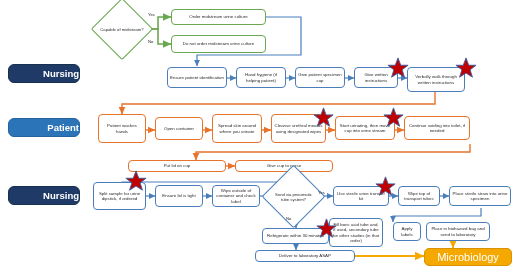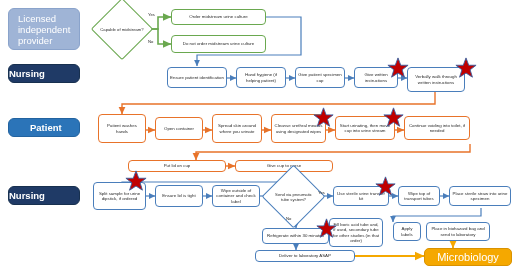--- a/index.html
+++ b/index.html
@@ -1,19 +1,19 @@
 <!DOCTYPE html>
 <html><head>
 <meta charset="utf-8">
 <style>
   html,body{margin:0;padding:0;}
   body{width:520px;height:270px;background:#ffffff;font-family:"Liberation Sans",sans-serif;overflow:hidden;position:relative;}
   #stage{position:absolute;left:0;top:0;width:520px;height:270px;}
   svg.wires{position:absolute;left:0;top:0;width:520px;height:270px;pointer-events:none;}
-  .lane-label{position:absolute;border-radius:6px;color:#ffffff;display:flex;align-items:center;justify-content:flex-start;text-align:center;font-size:9.5px;line-height:11px;box-sizing:border-box;}
+  .lane-label{position:absolute;border-radius:6px;color:#ffffff;display:flex;align-items:center;justify-content:flex-end;text-align:center;font-size:9.5px;line-height:11px;box-sizing:border-box;}
   .lane-lip{background:#9fb4d6;border:1px solid #8aa3cb;justify-content:flex-start;padding-left:9px;text-align:left;font-size:9.5px;}
   .lane-nursing{background:#1f3a66;border:1px solid #17304f;font-weight:bold;}
   .lane-patient{background:#2b74b8;border:1px solid #2263a0;font-weight:bold;}
   .node{position:absolute;box-sizing:border-box;display:flex;align-items:center;justify-content:center;text-align:center;border-radius:4px;background:#ffffff;font-size:4.4px;line-height:5.4px;color:#2a2a2a;padding:1px 2px;}
   .n-green{border:1px solid #6aa84f;}
   .n-blue{border:1px solid #4a7ebb;}
   .n-orange{border:1px solid #e8732a;}
   .diamond{position:absolute;box-sizing:border-box;}
   .diamond .dshape{position:absolute;left:0;top:0;width:100%;height:100%;transform:rotate(45deg);background:#ffffff;box-sizing:border-box;border-radius:2px;}
   .diamond.d-green .dshape{border:1px solid #6aa84f;}
@@ -84,23 +84,20 @@
       <path d="M338,232 L329,232" marker-end="url(#ab)"></path>
       <path d="M296,244 L296,250" marker-end="url(#ab)"></path>
     </g>
 
     <g stroke="#f5a800" stroke-width="1.8" fill="none">
       <path d="M453,232 L453,248" marker-end="url(#ay)"></path>
       <path d="M355,256 L424,256" marker-end="url(#ay)"></path>
     </g>
   </svg>
 
-  <div class="lane-label lane-lip" style="left:8px;top:8px;width:72px;height:42px;">
-    <span>Licensed independent provider</span>
-  </div>
 
   <div class="lane-label lane-nursing" style="left:8px;top:64px;width:72px;height:19px;">
     <span>Nursing</span>
   </div>
 
   <div class="lane-label lane-patient" style="left:8px;top:118px;width:72px;height:19px;padding-left:21px;">
     <span>Patient</span>
   </div>
 
   <div class="lane-label lane-nursing" style="left:8px;top:186px;width:72px;height:19px;">

